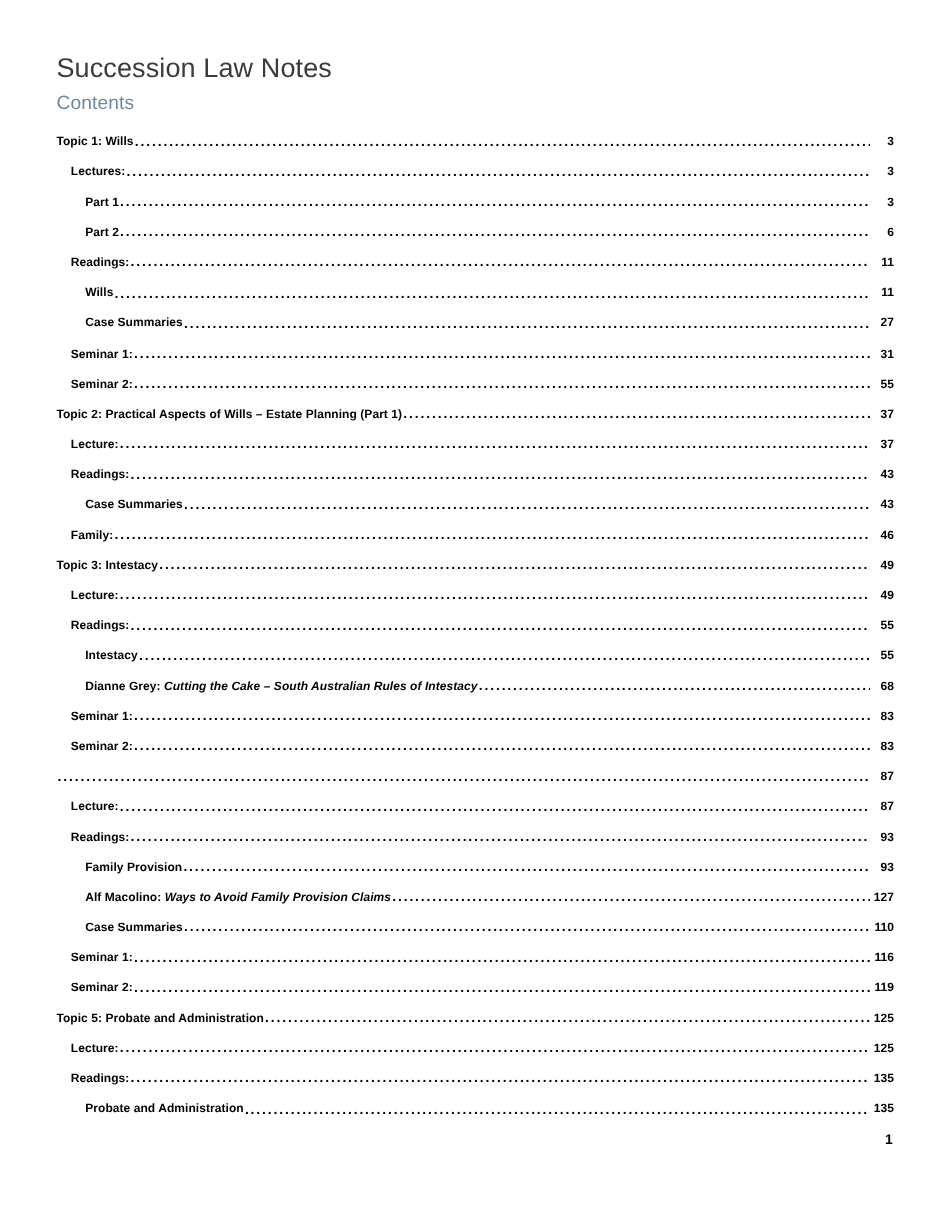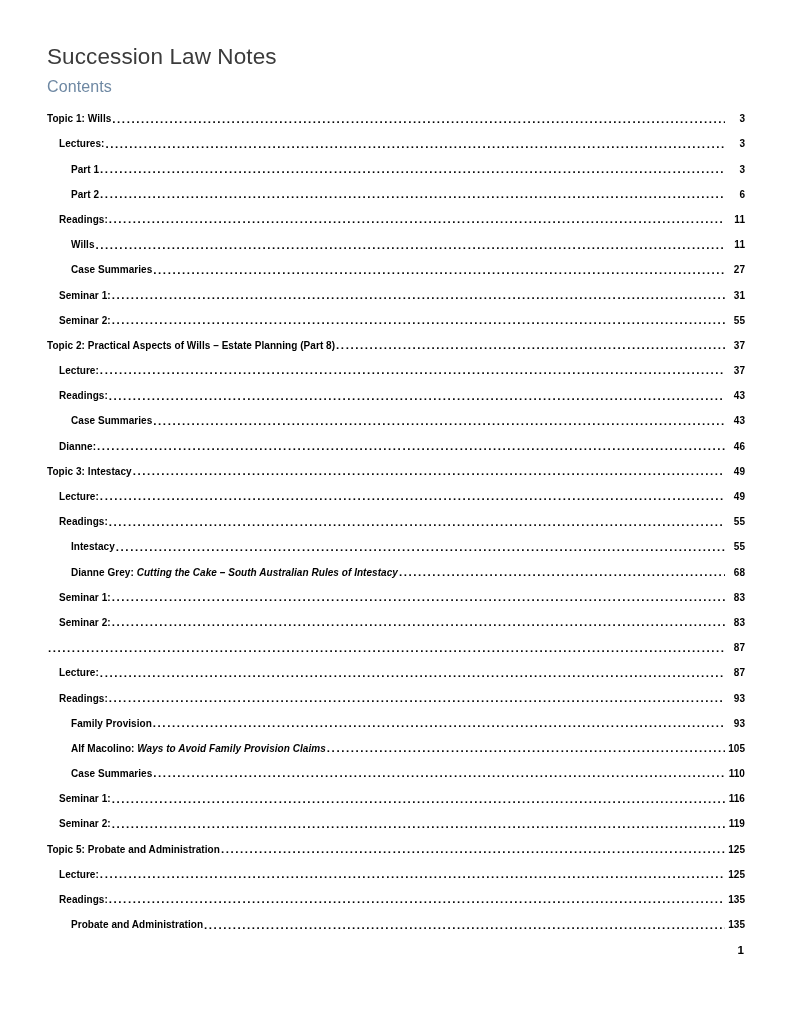--- a/index.html
+++ b/index.html
@@ -159,41 +159,41 @@
         <span class="entry-label">Seminar 1:</span>
         <span class="leader"></span>
         <span class="entry-page">31</span>
       </div>
       <div class="toc-entry lvl2">
         <span class="entry-label">Seminar 2:</span>
         <span class="leader"></span>
         <span class="entry-page">55</span>
       </div>
       <div class="toc-entry lvl1">
-        <span class="entry-label">Topic 2: Practical Aspects of Wills – Estate Planning (Part 8)</span>
+        <span class="entry-label">Topic 2: Practical Aspects of Wills – Estate Planning (Part 1)</span>
         <span class="leader"></span>
         <span class="entry-page">37</span>
       </div>
       <div class="toc-entry lvl2">
         <span class="entry-label">Lecture:</span>
         <span class="leader"></span>
         <span class="entry-page">37</span>
       </div>
       <div class="toc-entry lvl2">
         <span class="entry-label">Readings:</span>
         <span class="leader"></span>
         <span class="entry-page">43</span>
       </div>
       <div class="toc-entry lvl3">
         <span class="entry-label">Case Summaries</span>
         <span class="leader"></span>
         <span class="entry-page">43</span>
       </div>
       <div class="toc-entry lvl2">
-        <span class="entry-label">Dianne:</span>
+        <span class="entry-label">Family:</span>
         <span class="leader"></span>
         <span class="entry-page">46</span>
       </div>
       <div class="toc-entry lvl1">
         <span class="entry-label">Topic 3: Intestacy</span>
         <span class="leader"></span>
         <span class="entry-page">49</span>
       </div>
       <div class="toc-entry lvl2">
         <span class="entry-label">Lecture:</span>
@@ -240,21 +240,21 @@
         <span class="entry-page">93</span>
       </div>
       <div class="toc-entry lvl3">
         <span class="entry-label">Family Provision</span>
         <span class="leader"></span>
         <span class="entry-page">93</span>
       </div>
       <div class="toc-entry lvl3">
         <span class="entry-label"><span>Alf Macolino: </span><span class="ital">Ways to Avoid Family Provision Claims</span></span>
         <span class="leader"></span>
-        <span class="entry-page">105</span>
+        <span class="entry-page">127</span>
       </div>
       <div class="toc-entry lvl3">
         <span class="entry-label">Case Summaries</span>
         <span class="leader"></span>
         <span class="entry-page">110</span>
       </div>
       <div class="toc-entry lvl2">
         <span class="entry-label">Seminar 1:</span>
         <span class="leader"></span>
         <span class="entry-page">116</span>

